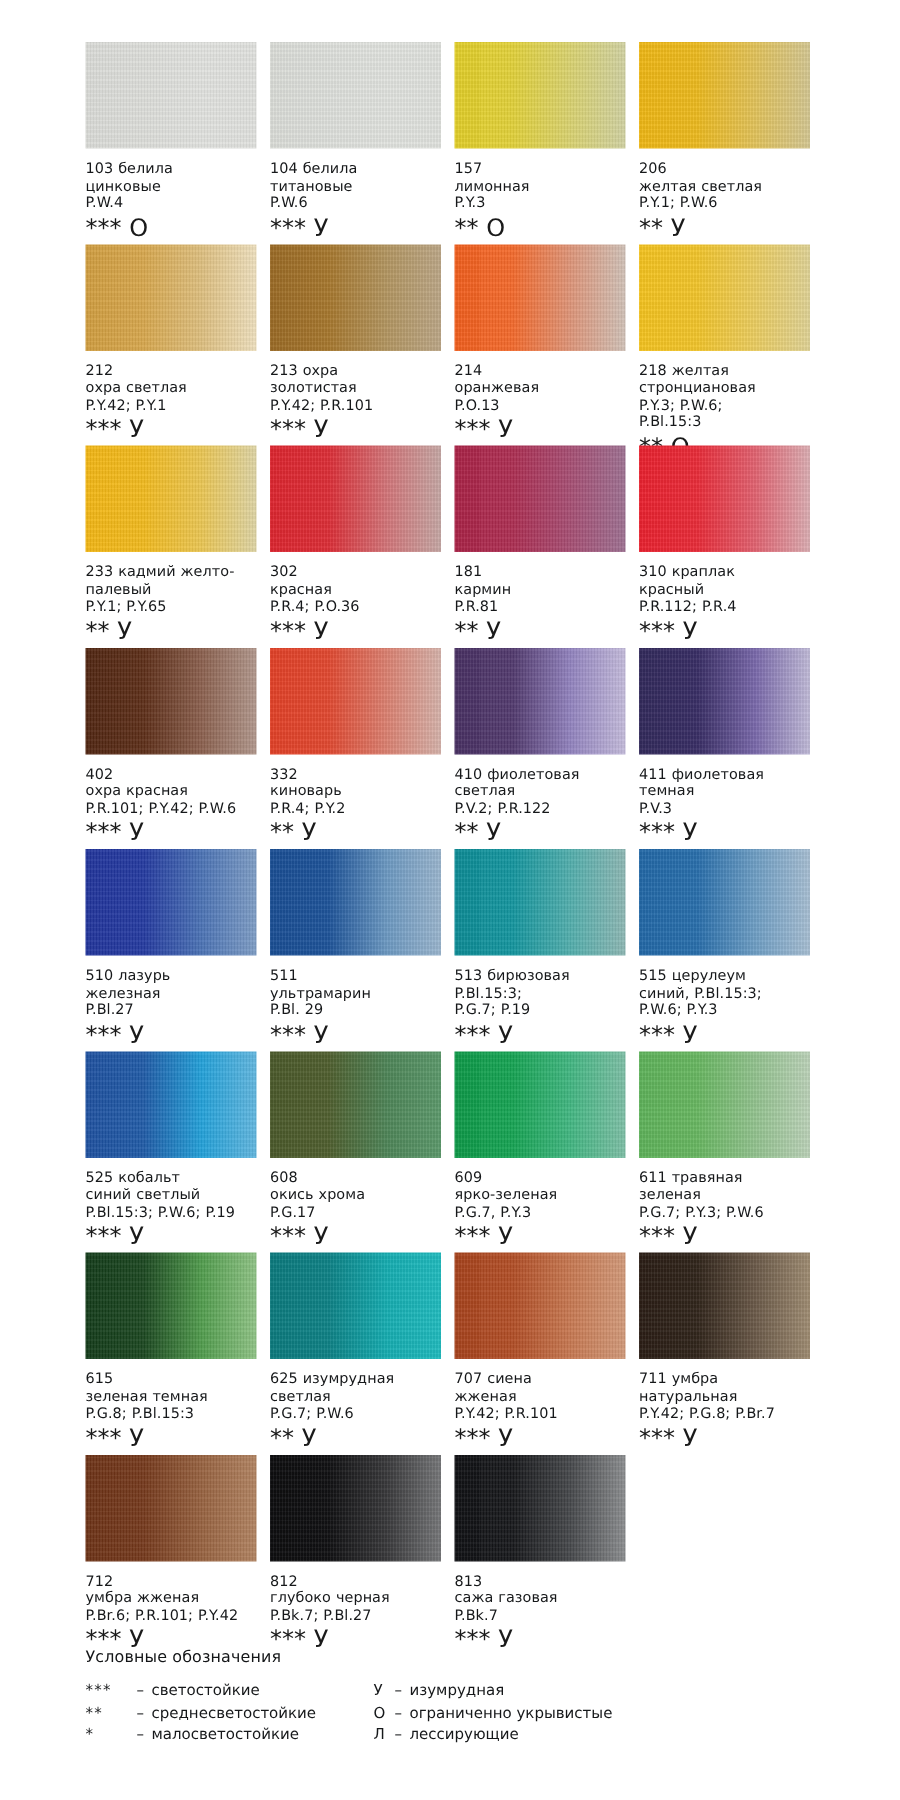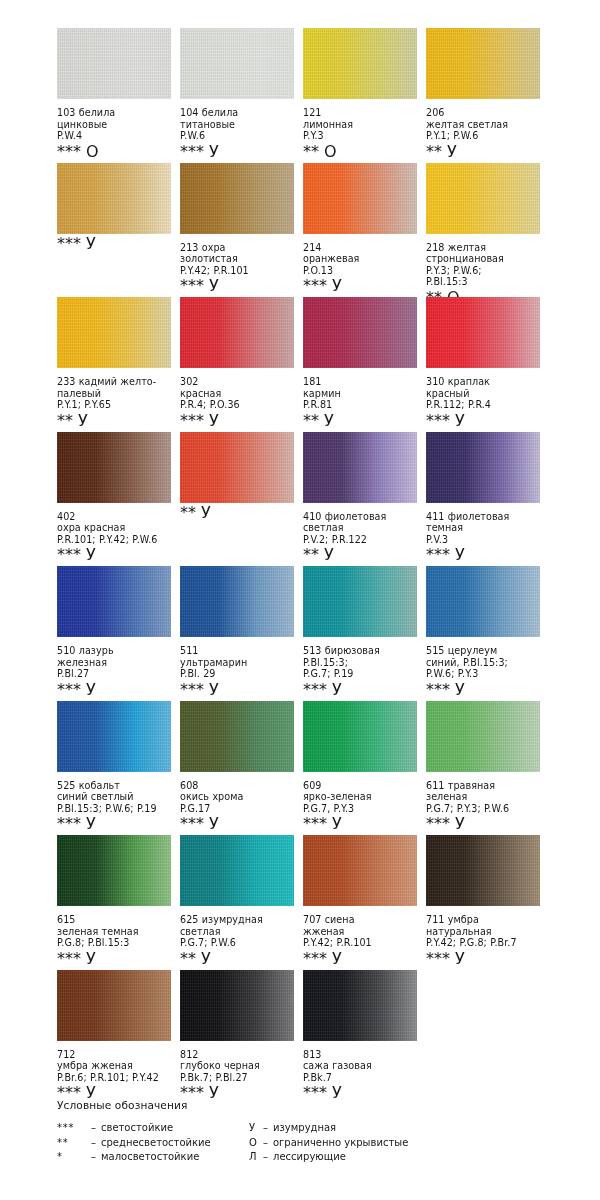--- a/index.html
+++ b/index.html
@@ -119,38 +119,41 @@
         </div>
         <div class="caption">104 белила
 титановые
 P.W.6</div>
         <div class="stars">*** У</div>
       </div>
       <div class="cell">
         <div class="swatch" style="background: linear-gradient(to right, rgb(227, 207, 42) 0%, rgb(224, 207, 56) 34%, rgb(216, 209, 111) 68%, rgb(207, 208, 160) 100%);">
           <div class="tex"></div>
         </div>
-        <div class="caption">121
+        <div class="caption">157
 лимонная
 P.Y.3</div>
         <div class="stars">** О</div>
       </div>
       <div class="cell">
         <div class="swatch" style="background: linear-gradient(to right, rgb(239, 184, 22) 0%, rgb(237, 187, 32) 34%, rgb(227, 196, 92) 68%, rgb(213, 200, 147) 100%);">
           <div class="tex"></div>
         </div>
         <div class="caption">206
 желтая светлая
 P.Y.1; P.W.6</div>
         <div class="stars">** У</div>
       </div>
       <div class="cell">
         <div class="swatch" style="background: linear-gradient(to right, rgb(207, 156, 62) 0%, rgb(214, 166, 76) 34%, rgb(221, 190, 126) 68%, rgb(237, 223, 189) 100%);">
           <div class="tex"></div>
         </div>
+        <div class="caption">212
+охра светлая
+P.Y.42; P.Y.1</div>
         <div class="stars">*** У</div>
       </div>
       <div class="cell">
         <div class="swatch" style="background: linear-gradient(to right, rgb(155, 107, 38) 0%, rgb(168, 121, 47) 34%, rgb(180, 151, 98) 68%, rgb(189, 168, 136) 100%);">
           <div class="tex"></div>
         </div>
         <div class="caption">213 охра
 золотистая
 P.Y.42; P.R.101</div>
         <div class="stars">*** У</div>
@@ -216,20 +219,23 @@
         </div>
         <div class="caption">402
 охра красная
 P.R.101; P.Y.42; P.W.6</div>
         <div class="stars">*** У</div>
       </div>
       <div class="cell">
         <div class="swatch" style="background: linear-gradient(to right, rgb(227, 66, 40) 0%, rgb(227, 74, 50) 34%, rgb(221, 130, 114) 68%, rgb(215, 180, 172) 100%);">
           <div class="tex"></div>
         </div>
+        <div class="caption">332
+киноварь
+P.R.4; P.Y.2</div>
         <div class="stars">** У</div>
       </div>
       <div class="cell">
         <div class="swatch" style="background: linear-gradient(to right, rgb(74, 50, 100) 0%, rgb(80, 56, 108) 34%, rgb(145, 130, 190) 68%, rgb(195, 186, 218) 100%);">
           <div class="tex"></div>
         </div>
         <div class="caption">410 фиолетовая
 светлая
 P.V.2; P.R.122</div>
         <div class="stars">** У</div>

